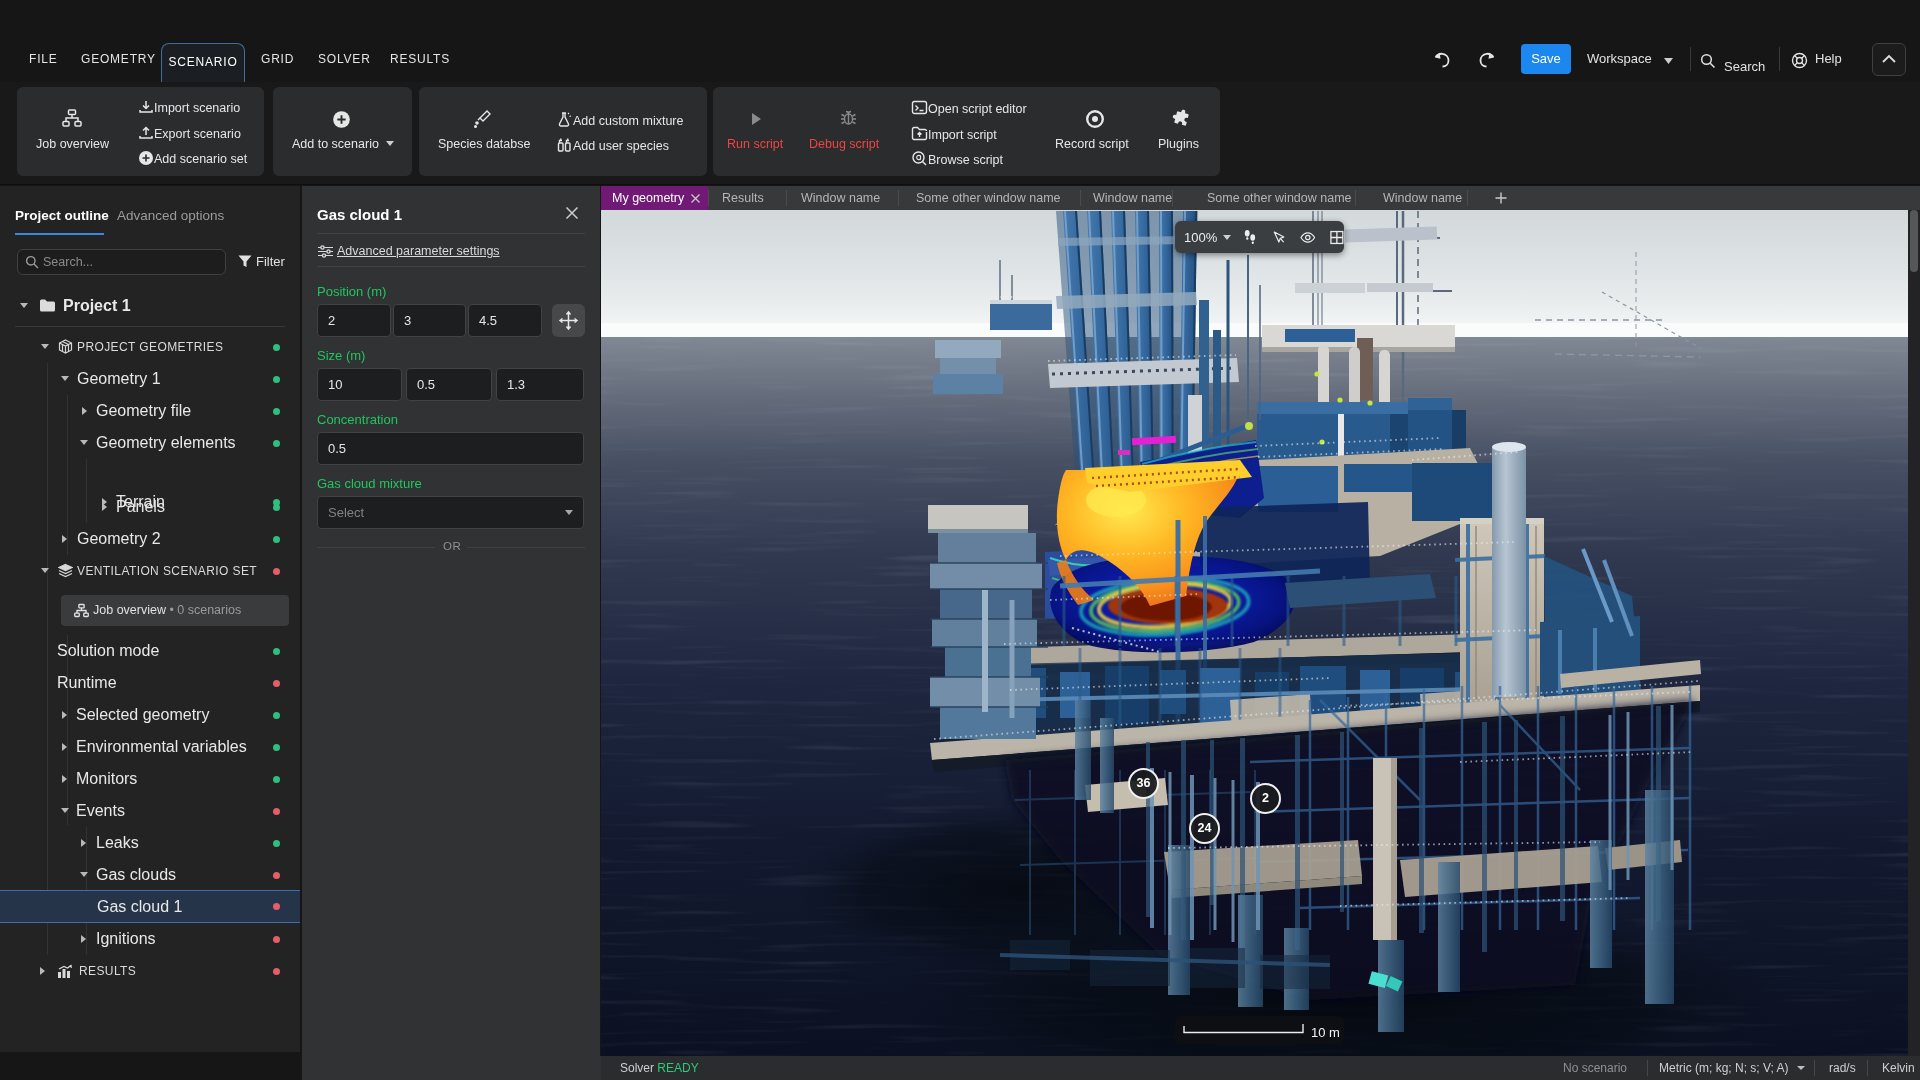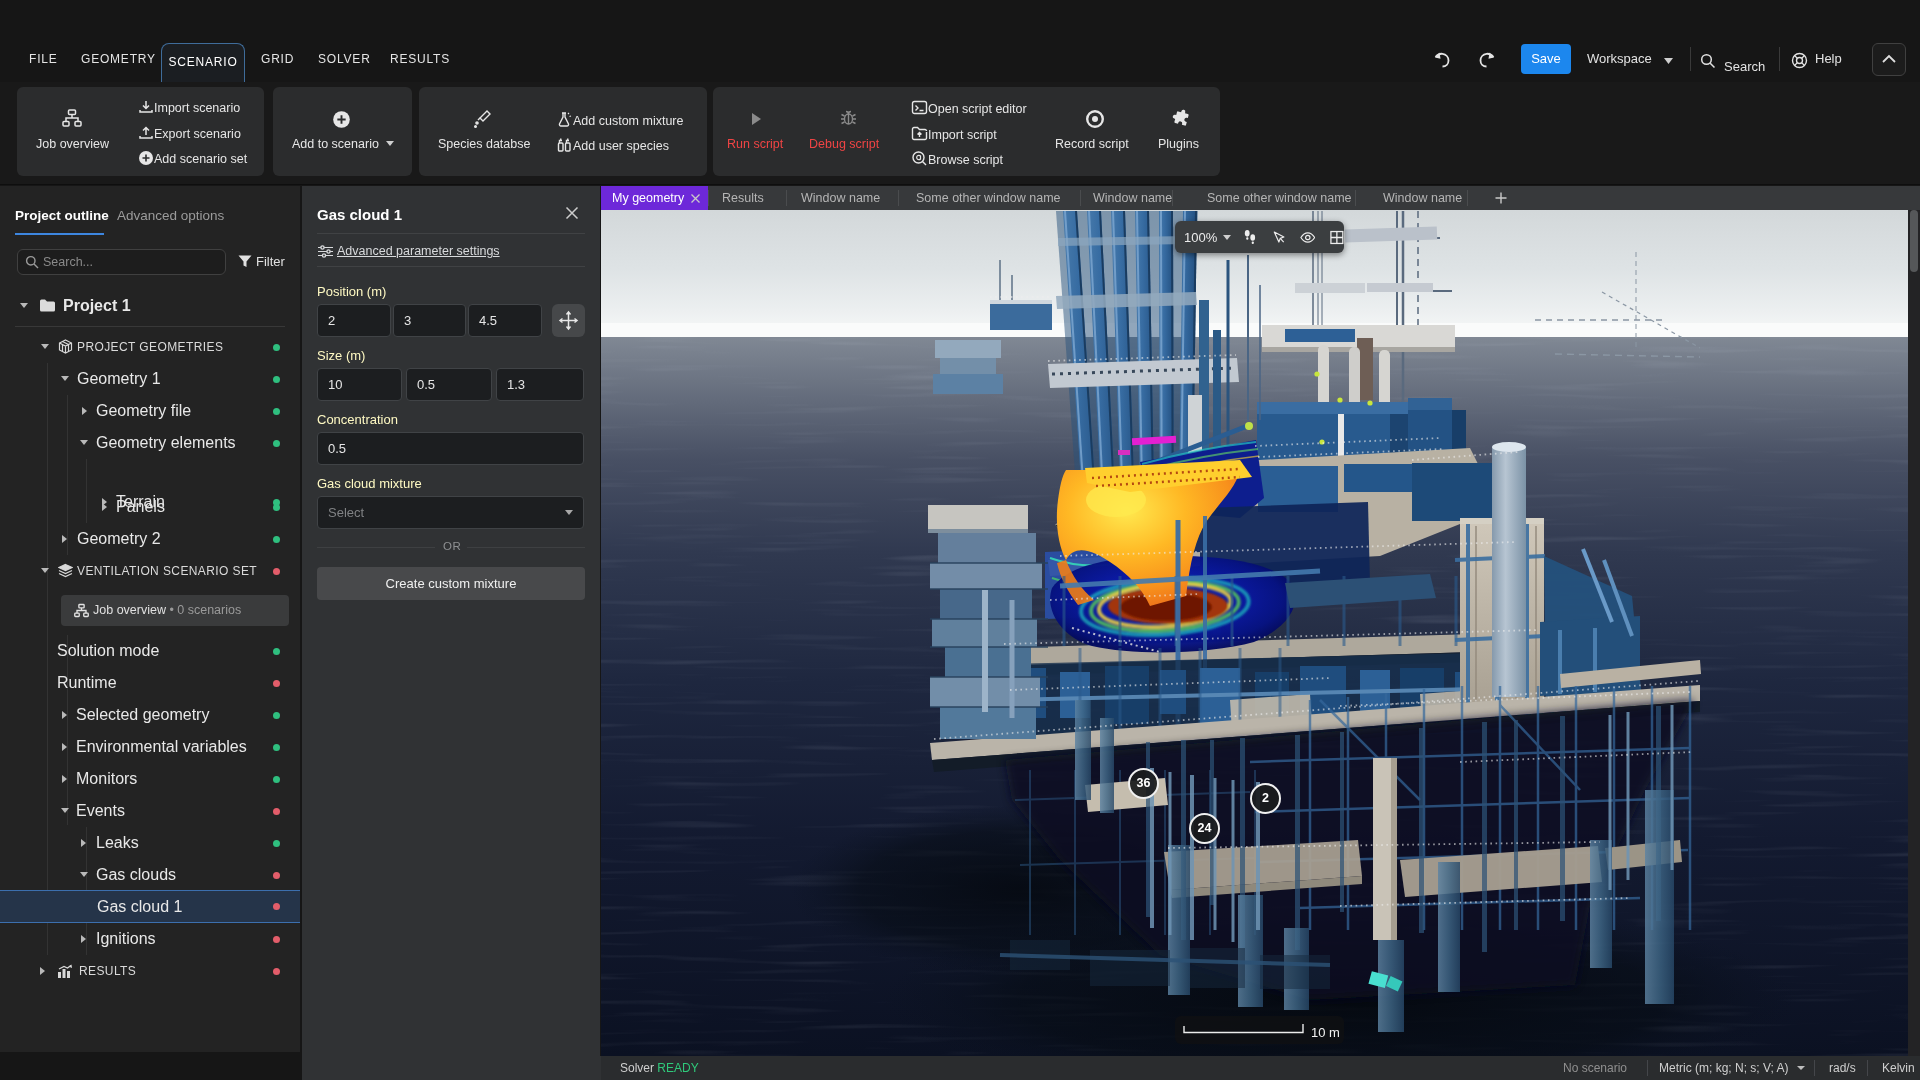--- a/index.html
+++ b/index.html
@@ -42,31 +42,31 @@
 .cat{font-size:12px;letter-spacing:.4px;color:#dadada}
 .jobbox{position:absolute;left:61px;top:595px;width:228px;height:31px;background:#3a3b3c;border-radius:4px;line-height:31px;white-space:nowrap}
 .selrow{position:absolute;left:0;top:890px;width:300px;height:33px;background:#253449;border-top:1px solid #3c6fae;border-bottom:1px solid #3c6fae;line-height:31px}
 .hidelink{color:#4f9cf8;text-decoration:underline}
 
 .midpanel{position:absolute;left:302px;top:186px;width:298px;height:894px;background:#303234}
 .mp-title{position:absolute;left:15px;top:20px;font-size:15px;font-weight:bold;color:#fff}
 .mp-x{position:absolute;left:263px;top:20px}
 .mp-div{position:absolute;left:15px;width:268px;height:1px;background:#404244}
 .mp-link{position:absolute;left:35px;top:58px;font-size:12.5px;color:#d8dadc;text-decoration:underline}
-.mp-label{position:absolute;left:15px;font-size:13px;color:#fef9c3}
+.mp-label{position:absolute;left:15px;font-size:13px;color:#22c55e}
 .inp{position:absolute;height:33px;background:#1c1e20;border:1px solid #404346;border-radius:4px;font-size:13px;color:#e6e6e6;line-height:31px;padding-left:10px}
 .movebtn{position:absolute;left:250px;top:118px;width:33px;height:33px;background:#46484a;border-radius:6px}
 .orline{position:absolute;top:361px;width:118px;height:1px;background:#3e4042}
 .ortext{position:absolute;left:141px;top:354px;font-size:11.5px;color:#8e9092;letter-spacing:.5px}
 .createbtn{position:absolute;left:15px;top:381px;width:268px;height:33px;background:#48494b;border-radius:4px;text-align:center;line-height:33px;font-size:13px;color:#f0f0f0}
 
 .viewport{position:absolute;left:601px;top:186px;width:1319px;height:870px}
 .vtabs{position:absolute;left:0;top:0;width:1319px;height:24px;background:#37393b;font-size:12.5px;color:#b5b5b5}
 .vtab{position:absolute;top:0;height:24px;line-height:24px;white-space:nowrap}
-.vtab-active{position:absolute;left:0;top:0;width:107px;height:24px;background:#6d28d9;color:#fff;line-height:24px}
+.vtab-active{position:absolute;left:0;top:0;width:107px;height:24px;background:#701a75;color:#fff;line-height:24px}
 .vtdiv{position:absolute;top:4px;width:1px;height:16px;background:#4a4c4e}
 .scene{position:absolute;left:0;top:24px;width:1307px;height:846px}
 .vscroll{position:absolute;left:1307px;top:24px;width:12px;height:846px;background:#232325}
 .vthumb{position:absolute;left:2px;top:0px;width:8px;height:62px;background:#555759;border-radius:4px}
 .ovtoolbar{position:absolute;left:574px;top:35px;width:169px;height:32px;background:#3b3e40;border-radius:6px;box-shadow:0 2px 6px rgba(0,0,0,.45);display:flex;align-items:center}
 .badge{position:absolute;width:31px;height:31px;border-radius:50%;background:rgba(26,27,29,.93);border:2px solid #f0f0f0;color:#fff;font-size:12.5px;font-weight:bold;text-align:center;line-height:27px}
 .sbarbox{position:absolute;left:574px;top:830px;width:169px;height:28px;background:rgba(16,17,18,.72);border-radius:6px}
 
 .statusbar{position:absolute;left:601px;top:1056px;width:1319px;height:24px;background:#2a2c2e;font-size:12px;color:#cfcfcf}
 .sb-item{position:absolute;top:0;height:24px;line-height:24px;white-space:nowrap}
@@ -400,21 +400,20 @@
     <div class="inp" style="left:15px;top:182px;width:85px">10</div>
     <div class="inp" style="left:104px;top:182px;width:86px">0.5</div>
     <div class="inp" style="left:194px;top:182px;width:88px">1.3</div>
     <div class="mp-label" style="top:226px">Concentration</div>
     <div class="inp" style="left:15px;top:246px;width:267px">0.5</div>
     <div class="mp-label" style="top:290px">Gas cloud mixture</div>
     <div class="inp" style="left:15px;top:310px;width:267px;color:#808284">Select<span style="position:absolute;right:10px;top:13px;width:0;height:0;border-top:5px solid #a8a8a8;border-left:4.5px solid transparent;border-right:4.5px solid transparent"></span></div>
     <div class="orline" style="left:15px"></div>
     <div class="orline" style="left:165px"></div>
     <div class="ortext">OR</div>
-    <div class="createbtn">Create custom mixture</div>
   </div>
   <div class="midfoot"></div>
 
   <div class="viewport">
     <div class="vtabs" id="vtabs">
       <div class="vtab-active">
           <span style="position:absolute;left:11px">My geometry</span>
           <svg style="position:absolute;left:89px;top:7px" width="11" height="11">
             <path d="M1.5 1.5 L9.5 9.5 M9.5 1.5 L1.5 9.5" stroke="#c9c9c9" stroke-width="1.3"></path>
           </svg>

